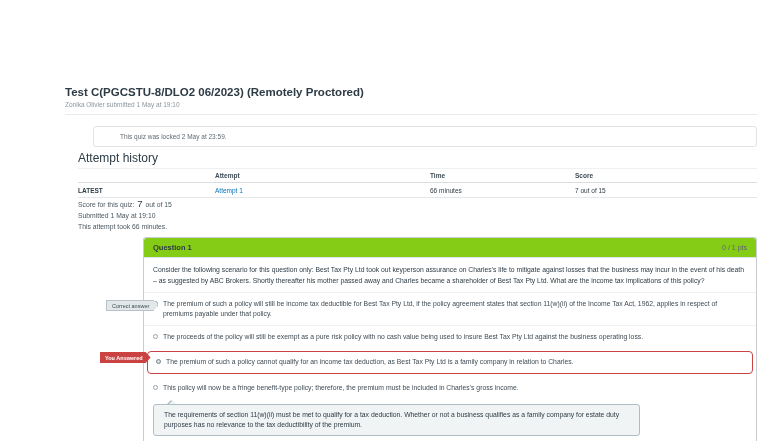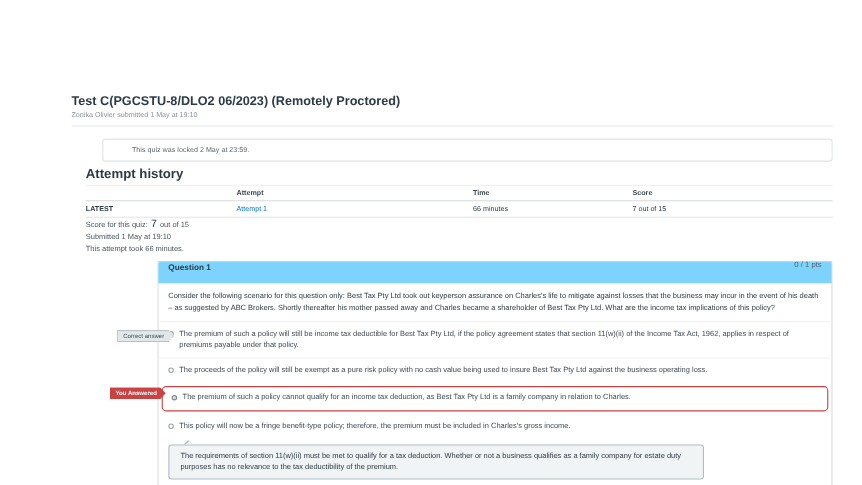--- a/index.html
+++ b/index.html
@@ -9,38 +9,38 @@
   .page { position:relative; width:784px; height:441px; background:#fff; }
 
   .quiz-title { position:absolute; left:65px; top:86px; font-size:11.5px; font-weight:700; color:#2d3b45; }
   .quiz-subtitle { position:absolute; left:65px; top:101px; font-size:6.5px; color:#8a959e; }
   .header-rule { position:absolute; left:65px; top:114px; width:692px; height:0; border-top:1px solid #e8eaec; }
 
   .locked-box { position:absolute; left:93px; top:126px; width:664px; height:21px;
                 border:1px solid #e0e4e6; border-radius:3px; display:flex; align-items:center;
                 padding-left:26px; font-size:6.5px; color:#5f6a72; background:#fff; }
 
-  .attempt-heading { position:absolute; left:78px; top:151px; font-size:12px; font-weight:700; color:#2d3b45; }
+  .attempt-heading { position:absolute; left:78px; top:151px; font-size:12px; font-weight:400; color:#2d3b45; }
 
   .attempt-table { position:absolute; left:78px; top:168px; width:679px; border-collapse:collapse;
                    font-size:6.5px; color:#2d3b45; border-top:1px solid #eef0f1; }
   .attempt-table th { text-align:left; font-weight:700; padding:3px 0; border-bottom:1px solid #d8dde0; color:#3f4b54; }
   .attempt-table td { padding:3.5px 0; border-bottom:1px solid #e4e7e9; }
   .col-label { width:137px; } .col-attempt { width:215px; } .col-time { width:145px; } .col-score { width:182px; }
   .latest-label { font-weight:700; }
   .attempt-link { color:#0374b5; text-decoration:none; cursor:pointer; }
 
   .summary { position:absolute; left:78px; top:200px; font-size:6.8px; color:#4c575f; }
   .summary .line { margin-bottom:2.5px; line-height:8.5px; }
   .score-value { font-size:9.5px; color:#2d3b45; font-weight:500; padding:0 1px; }
 
   .question-card { position:absolute; left:143px; top:237px; width:614px; height:204px;
                    border:1px solid #c7cdd1; border-bottom:none; border-radius:3px 3px 0 0; background:#fff; }
-  .q-header { height:20px; background:#7dd3fc; border-bottom:1px solid #dfe3e5; border-radius:3px 3px 0 0;
-              display:flex; justify-content:space-between; align-items:flex-start; padding:0 9px; }
+  .q-header { height:20px; background:#84cc16; border-bottom:1px solid #dfe3e5; border-radius:3px 3px 0 0;
+              display:flex; justify-content:space-between; align-items:center; padding:0 9px; }
   .q-title { font-size:7.5px; font-weight:700; color:#2d3b45; }
   .q-points { font-size:7px; color:#5a646c; }
   .q-text { margin:7px 10px 6px 9px; font-size:6.8px; line-height:10.5px; color:#2d3b45; }
 
   .answers { border-top:1px solid #f0f1f2; }
   .answer-row { display:flex; gap:5px; padding:6px 10px 6px 9px; font-size:6.8px; line-height:10px; color:#3f4b54; }
   .answer-row + .answer-row { border-top:1px solid #f0f1f2; }
   .answer-row.you-answered { border:1px solid #ca4342; border-radius:4px; margin:3px 3px; padding:5px 8px 6px 8px; }
   .answer-row.you-answered + .answer-row { border-top:none; }
   .radio { flex:0 0 auto; width:5px; height:5px; border:1px solid #98a4ac; border-radius:50%;

